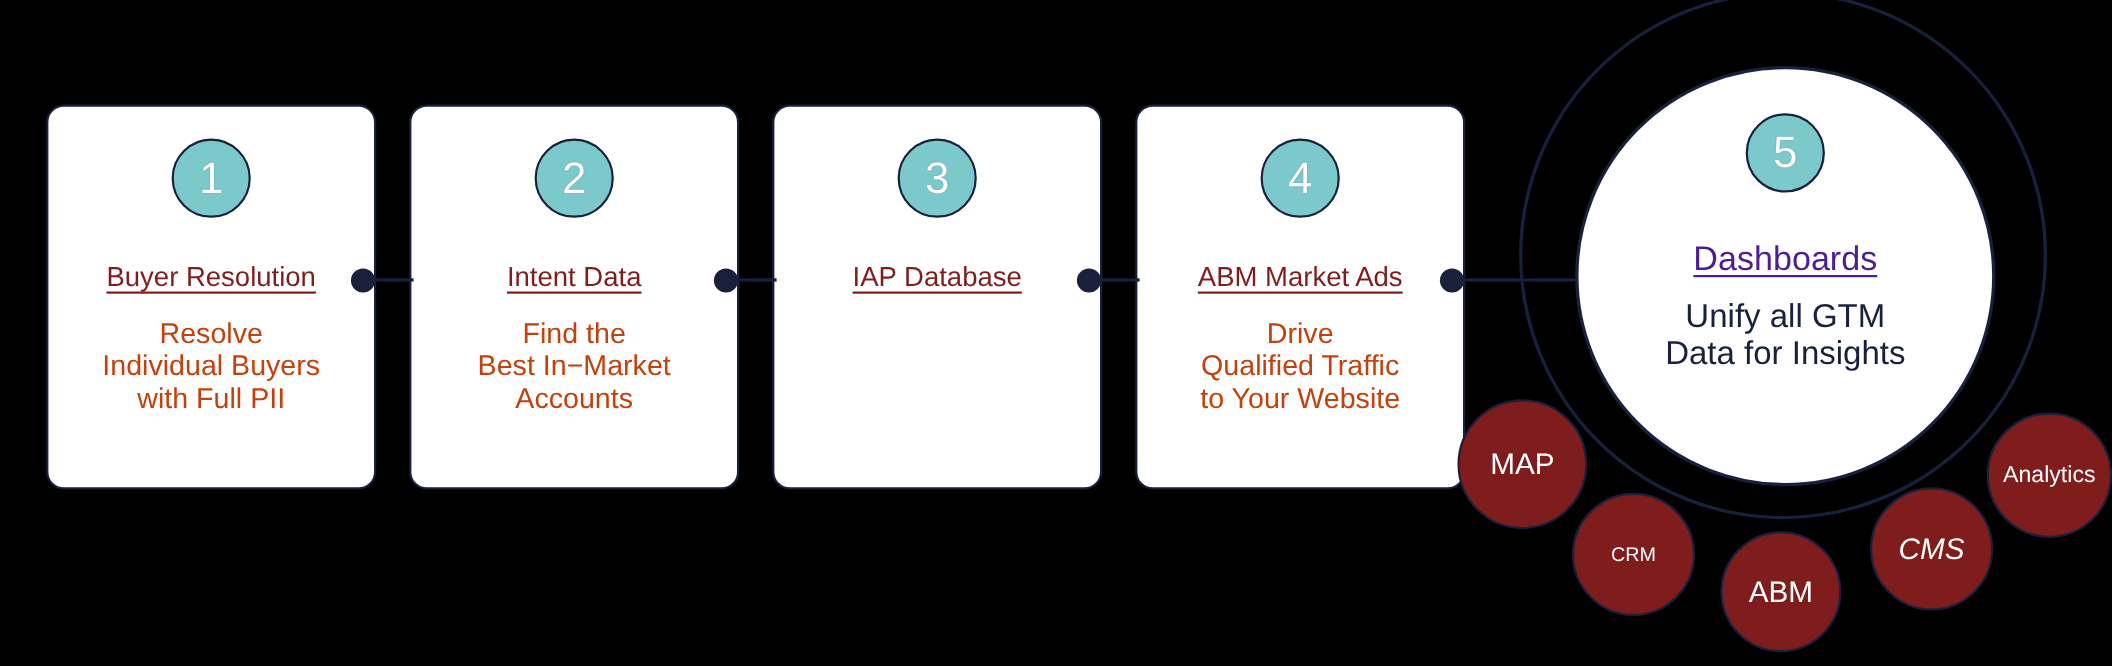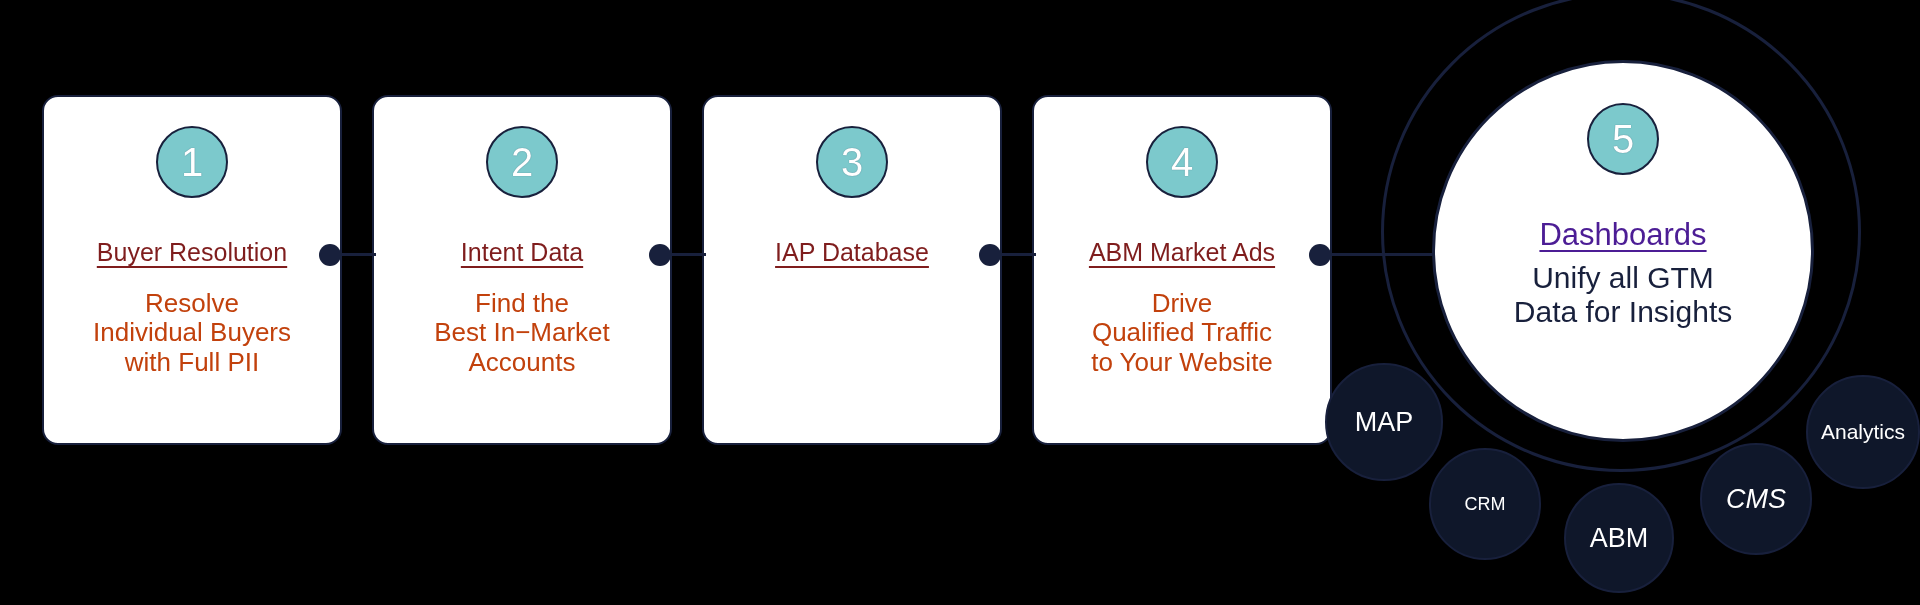--- a/index.html
+++ b/index.html
@@ -133,33 +133,33 @@
   .hub-title {
     margin-top: 42px;
     font-size: 31px;
     color: #4c1d95;
     text-decoration: underline;
     text-underline-offset: 5px;
     text-decoration-thickness: 2px;
     white-space: nowrap;
   }
   .hub-body {
-    margin-top: 8px;
+    margin-top: 18px;
     font-size: 30px;
     line-height: 1.14;
     color: #18203c;
     text-align: center;
     white-space: pre-line;
   }
 
   
   .bubble {
     position: absolute;
     border-radius: 50%;
-    background: #0f172a;
+    background: #7f1d1d;
     border: 2.5px solid #18203c;
     box-sizing: border-box;
     display: flex;
     align-items: center;
     justify-content: center;
     color: #ffffff;
     z-index: 9;
     white-space: nowrap;
   }
   .b-map       { left: 1325px; top: 363px; width: 118px; height: 118px; font-size: 27px; }

